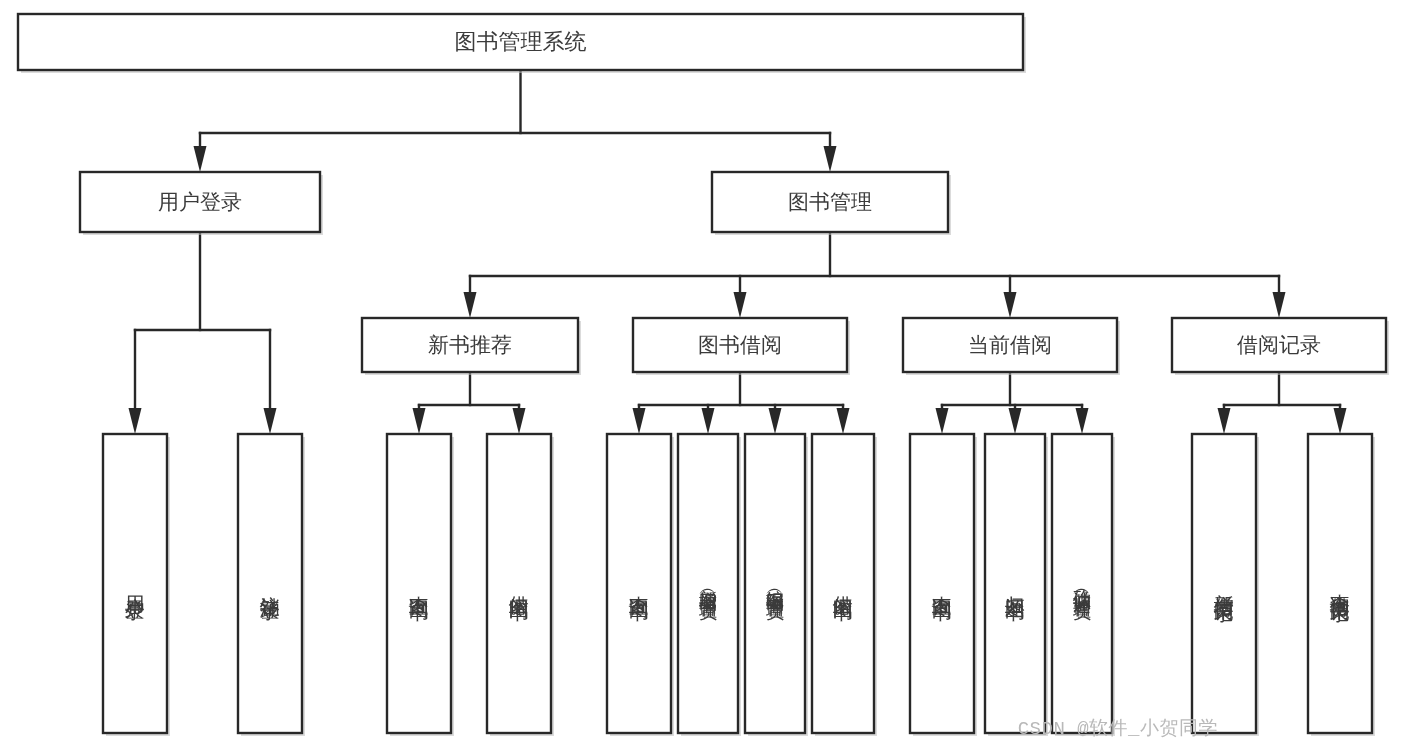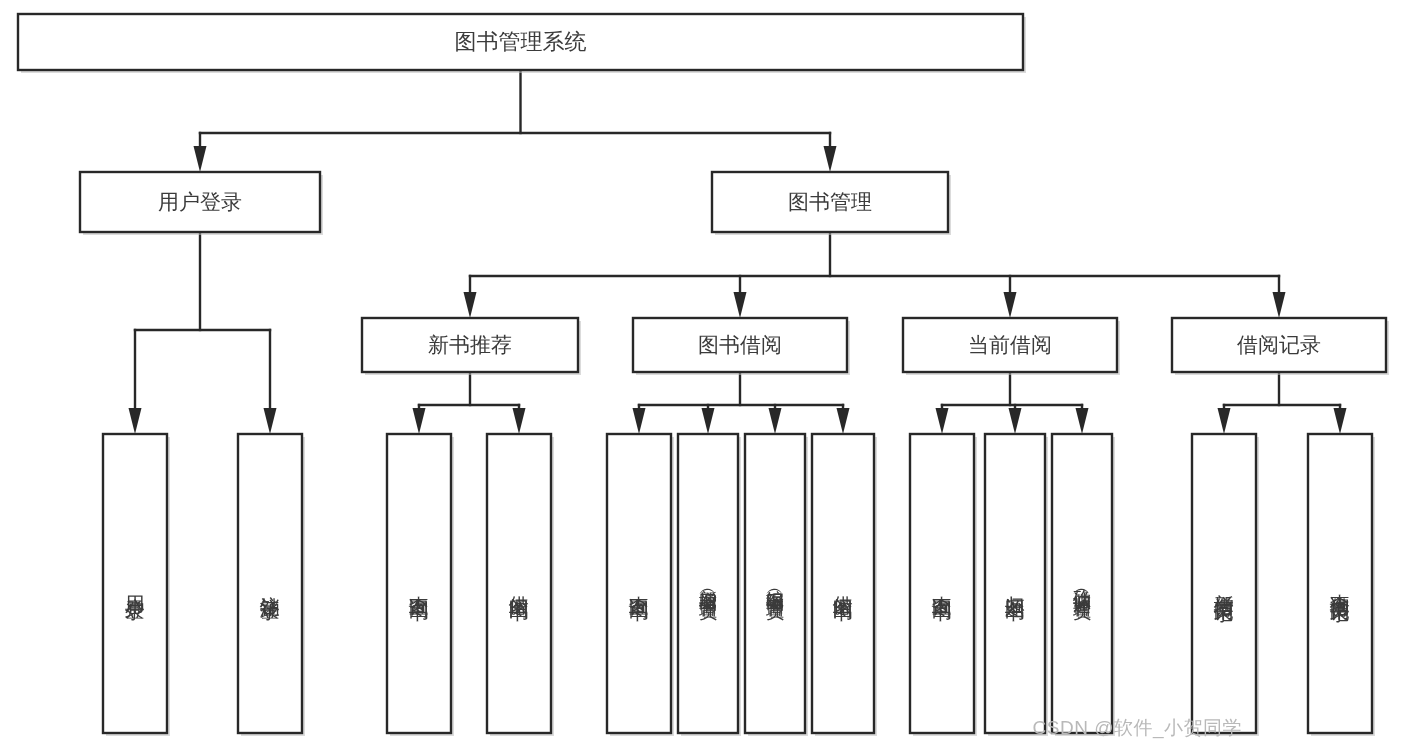--- a/index.html
+++ b/index.html
@@ -68,23 +68,23 @@
     letter-spacing: 2px;
     display: flex;
     align-items: center;
     justify-content: center;
     text-align: center;
     white-space: nowrap;
     pointer-events: none;
   }
   #watermark {
     position: absolute;
-    right: 0;
+    right: 24px;
     bottom: 6px;
-    font-family: Liberation Sans, sans-serif;
+    font-family: Liberation Mono, monospace;
     font-size: 19px;
     color: #b9b9b9;
     letter-spacing: 0.5px;
     user-select: none;
   }
 </style>
 </head>
 <body>
 
 <div id="diagram-root">

